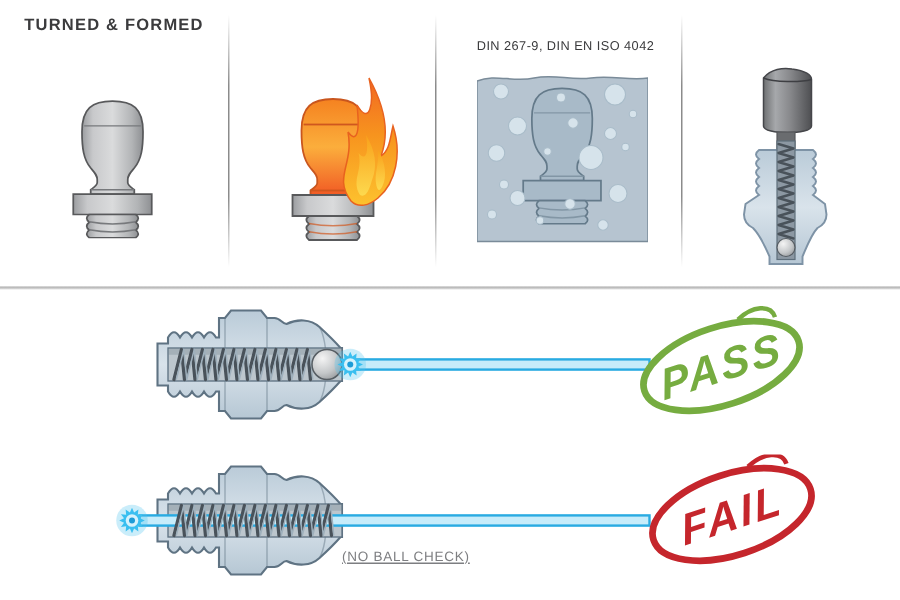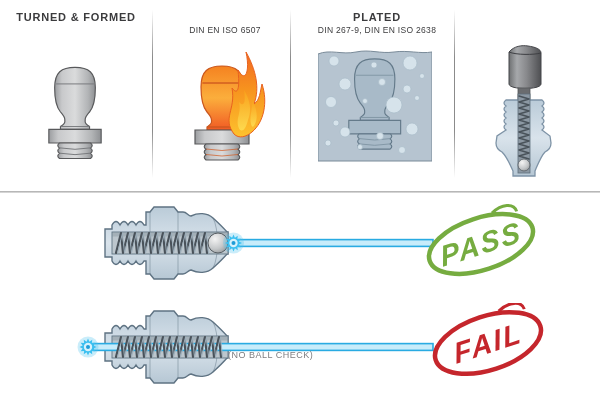--- a/index.html
+++ b/index.html
@@ -7,21 +7,21 @@
          font-family:"Liberation Sans",sans-serif;}
   .panel-heading{position:absolute;font-size:11px;font-weight:bold;letter-spacing:.8px;
                  color:#3B3B3D;text-align:center;white-space:nowrap;}
   .panel-sub{position:absolute;font-size:8.5px;letter-spacing:.3px;color:#3B3B3D;
              text-align:center;white-space:nowrap;}
   .vdiv{position:absolute;top:10px;width:1px;height:168px;
         background:linear-gradient(to bottom,rgba(110,110,110,0) 0%,rgba(110,110,110,.8) 28%,rgba(110,110,110,.8) 72%,rgba(110,110,110,0) 100%);}
   .hdiv{position:absolute;left:0;top:191px;width:600px;height:2px;
         background:linear-gradient(#a8a8a8,#e3e3e3);}
   .illus{position:absolute;}
-  .note{position:absolute;left:228px;top:350px;font-size:9px;letter-spacing:.5px;color:#7D7E81;white-space:nowrap;}
+  .note{position:absolute;left:228px;top:366px;font-size:9px;letter-spacing:.5px;color:#7D7E81;white-space:nowrap;text-decoration:underline;}
   .beam{fill:#C7ECFA;stroke:#29ABE2;stroke-width:1.6;}
   .spring{fill:none;stroke:#49525A;stroke-width:2.2;stroke-linejoin:round;stroke-linecap:round;}
   .spring-hi{fill:none;stroke:#9FB0BC;stroke-width:1;stroke-linejoin:round;}
   .stamp-text{font-family:"Liberation Sans",sans-serif;font-weight:bold;font-style:italic;
               letter-spacing:2px;text-anchor:middle;}
 </style>
 </head>
 <body>
 
 <div id="stage">
@@ -93,23 +93,21 @@
           L0,8.5 L-1.42,5.31 L-4.25,7.36 L-3.89,3.89 L-7.36,4.25 L-5.31,1.42 L-8.5,0
           L-5.31,-1.42 L-7.36,-4.25 L-3.89,-3.89 L-4.25,-7.36 L-1.42,-5.31 L0,-8.5
           L1.42,-5.31 L4.25,-7.36 L3.89,-3.89 L7.36,-4.25 L5.31,-1.42 Z"></path>
         <circle r="4.2" fill="#D6F2FC"></circle>
         <circle r="2" fill="#1E9CD7"></circle>
       </g>
     </defs>
   </svg>
 
   <div class="panel-heading" style="left:10px;top:11px;width:132px">TURNED &amp; FORMED</div>
-  <div class="panel-sub" style="left:158px;top:25px;width:134px">DIN EN ISO 6507</div>
-  <div class="panel-heading" style="left:300px;top:11px;width:154px">PLATED</div>
-  <div class="panel-sub" style="left:300px;top:25px;width:154px">DIN 267-9, DIN EN ISO 2638</div>
+  <div class="panel-sub" style="left:300px;top:25px;width:154px">DIN 267-9, DIN EN ISO 4042</div>
 
   <div class="vdiv" style="left:152px"></div>
   <div class="vdiv" style="left:290px"></div>
   <div class="vdiv" style="left:454px"></div>
   <div class="hdiv"></div>
 
   <svg class="illus" style="left:44px;top:65px" width="62" height="94" viewBox="0 0 64 96">
     <use href="#vfBulb" fill="url(#metalH)" stroke="#58595B" stroke-width="1.2"></use>
     <use href="#vfHex" fill="url(#metalH)" stroke="#58595B" stroke-width="1.2"></use>
     <use href="#vfThreads" fill="url(#metalH)" stroke="#58595B" stroke-width="1.2"></use>

